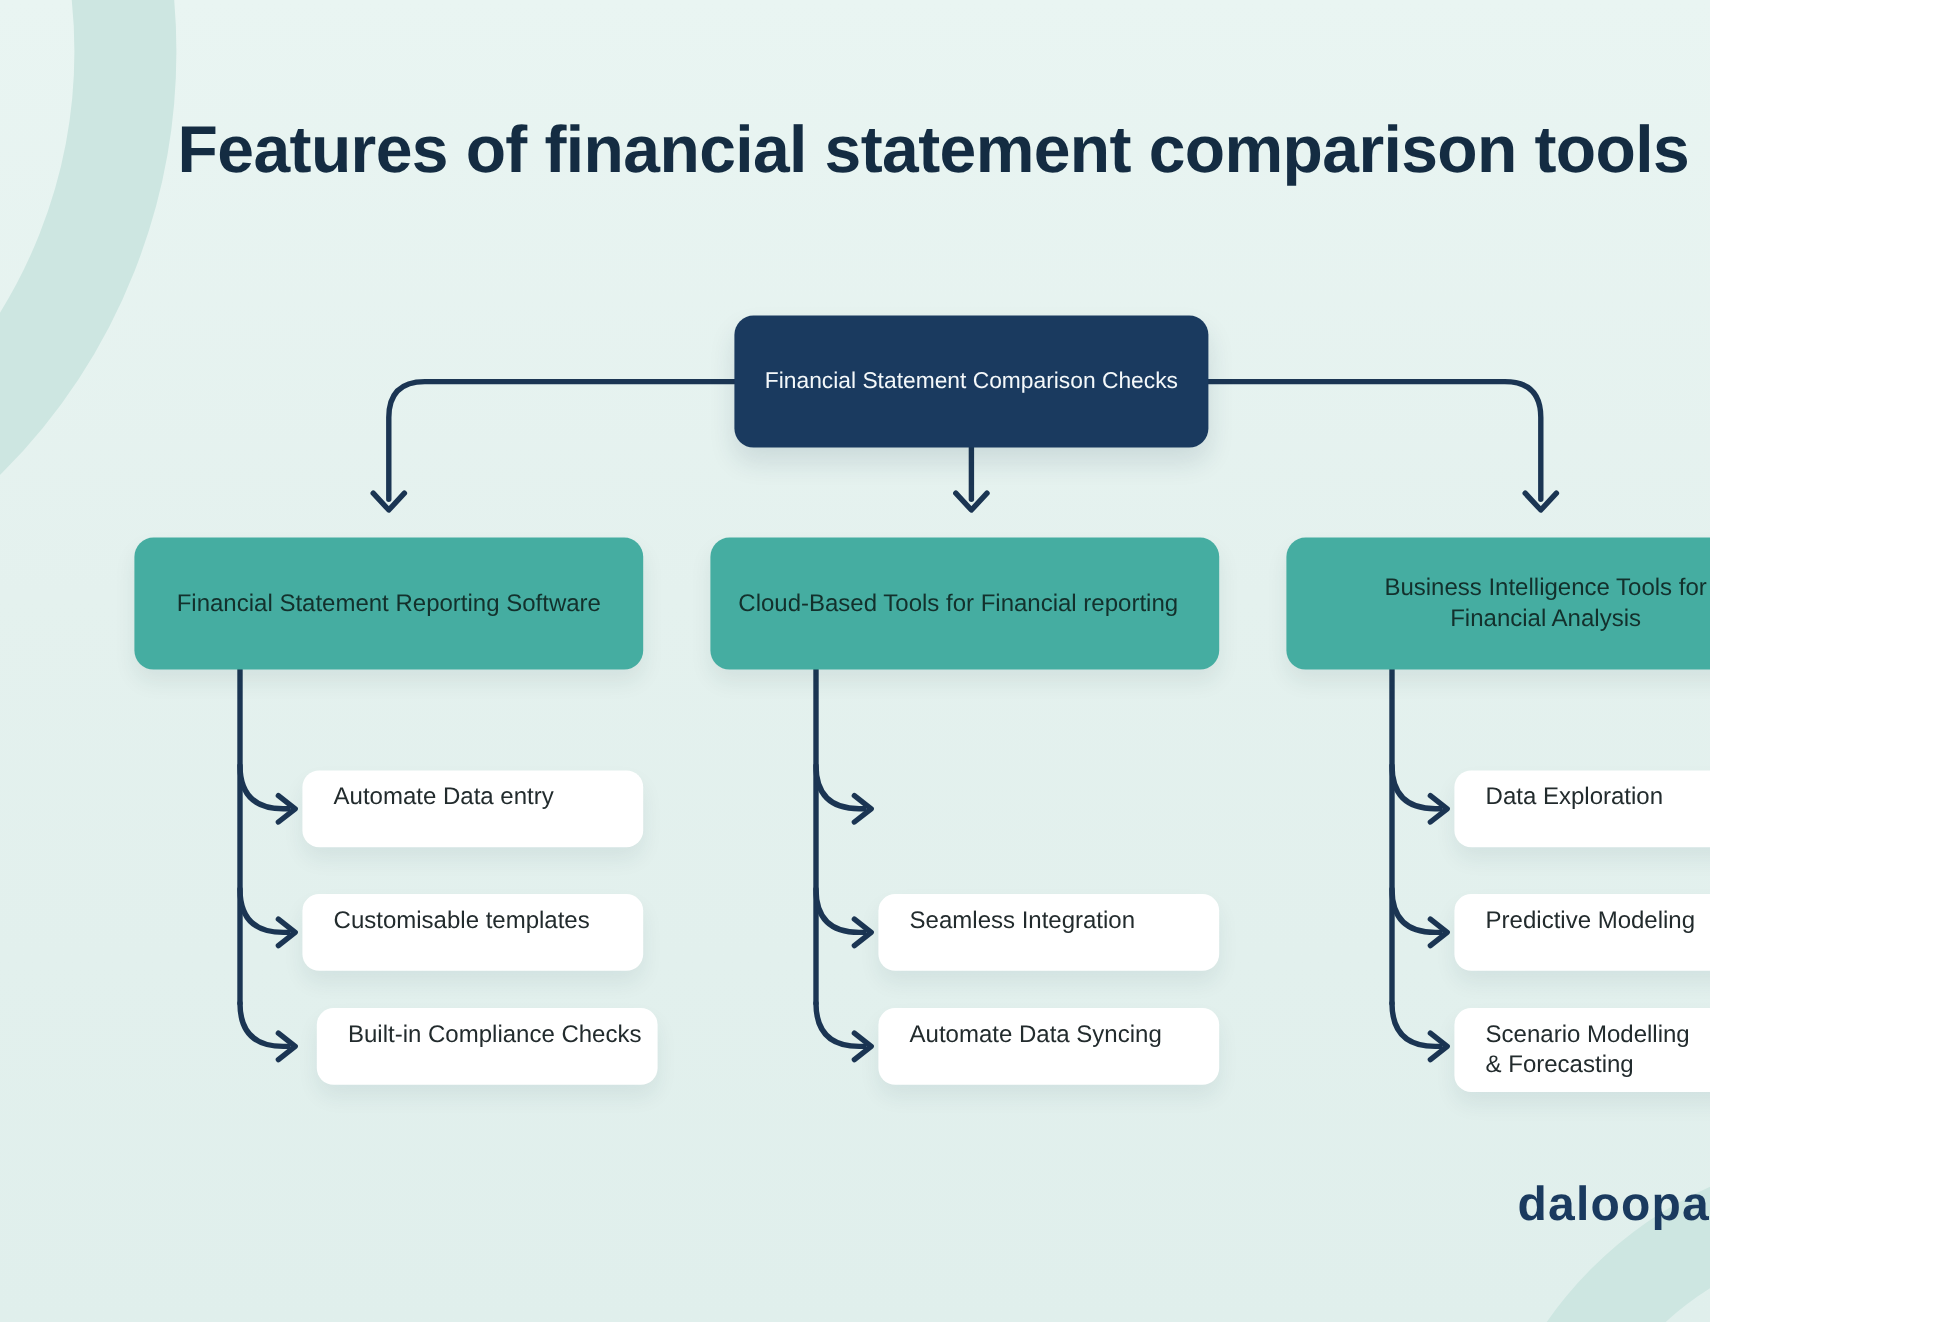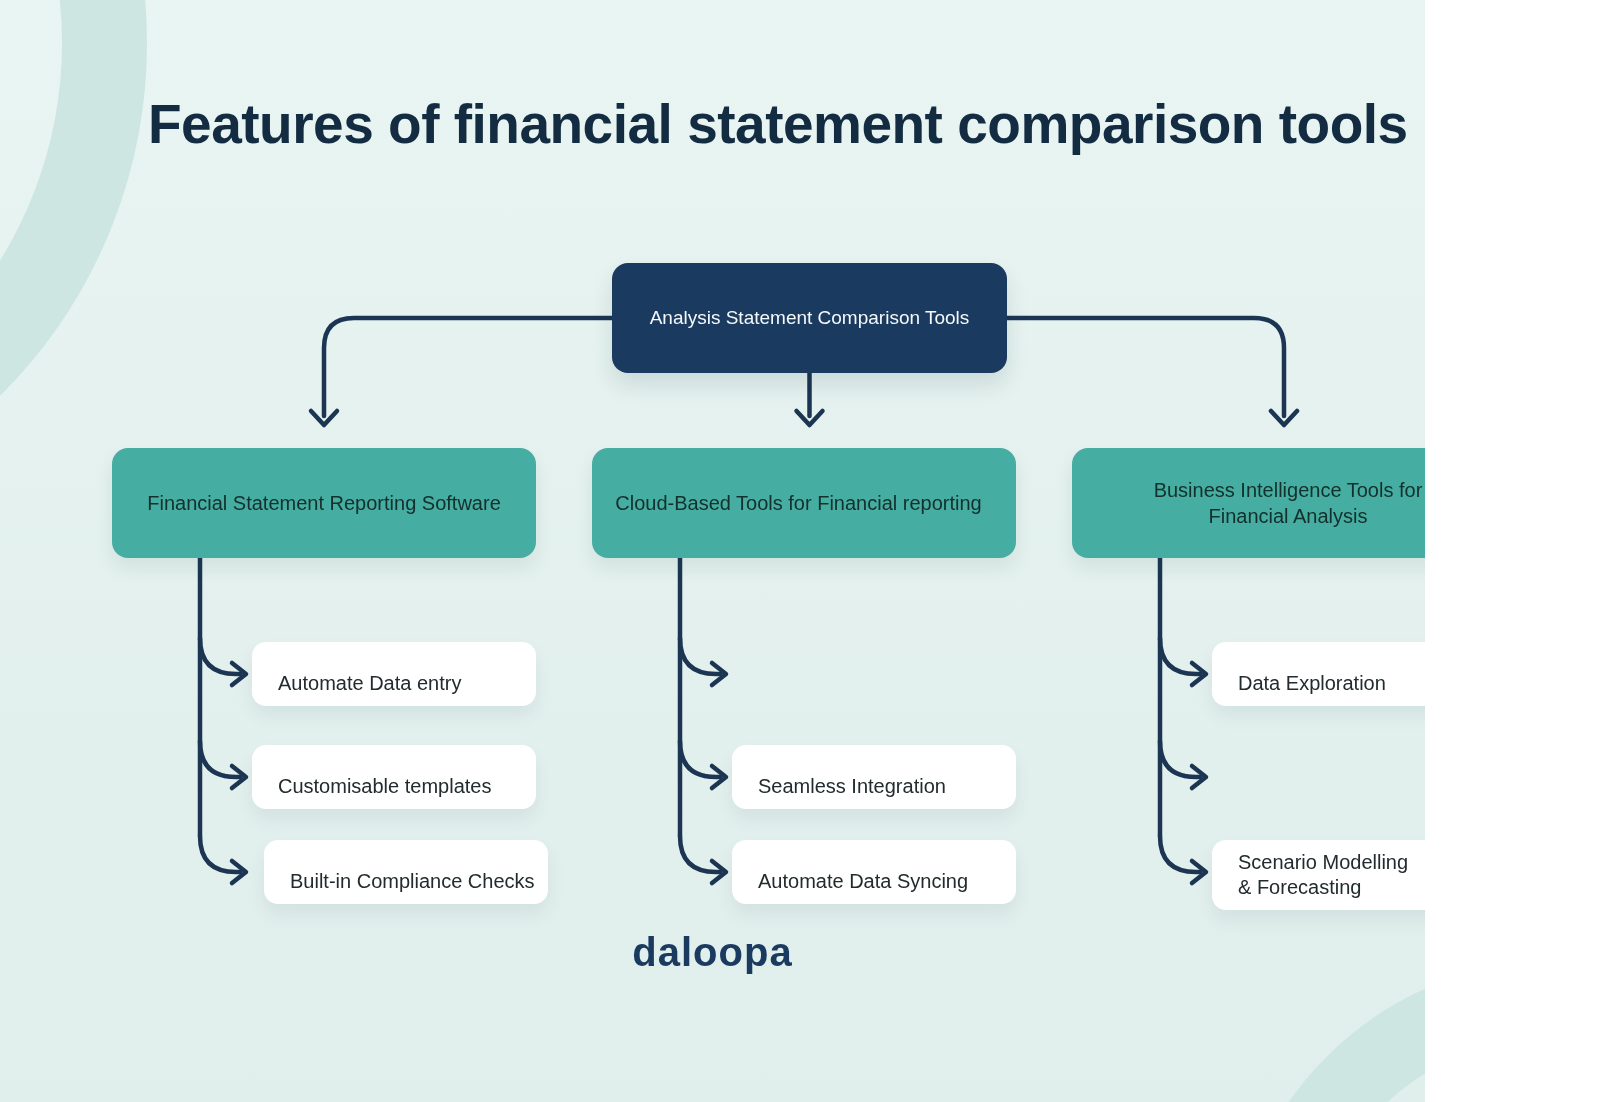--- a/index.html
+++ b/index.html
@@ -28,27 +28,27 @@
     border-radius:16px;color:#f4f8fa;font-size:19px;
     box-shadow:0 12px 22px rgba(20,50,70,.12);
   }
   .branch{
     top:448px;width:424px;height:110px;background:var(--teal);
     border-radius:16px;color:var(--teal-text);font-size:20px;line-height:1.3;
     box-shadow:0 10px 18px rgba(20,60,70,.08);padding:0 28px;white-space:pre-line;
   }
   .leaf{
     position:absolute;width:284px;min-height:64px;background:var(--white);
-    border-radius:14px;display:flex;align-items:flex-end;
+    border-radius:14px;display:flex;align-items:flex-start;
     color:var(--leaf-text);font-size:20px;line-height:1.25;
     padding:10px 12px 10px 26px;white-space:pre-line;
     box-shadow:0 10px 18px rgba(20,60,70,.07);
   }
   .logo{
-    position:absolute;left:0;right:0;top:930px;text-align:center;
+    position:absolute;left:0;right:0;top:982px;text-align:right;
     font-size:40px;font-weight:700;color:var(--navy);letter-spacing:1px;
   }
 </style>
 </head>
 <body>
 
 <div class="canvas">
 
   <div class="ring ring-tl"></div>
   <div class="ring ring-br"></div>
@@ -85,21 +85,21 @@
     <path d="M 1160 558 V 836"></path>
     <path d="M 1160 638 Q 1160 674 1196 674 H 1200"></path>
     <path d="M 1192 663 L 1206 674 L 1192 685"></path>
     <path d="M 1160 741 Q 1160 777 1196 777 H 1200"></path>
     <path d="M 1192 766 L 1206 777 L 1192 788"></path>
     <path d="M 1160 836 Q 1160 872 1196 872 H 1200"></path>
     <path d="M 1192 861 L 1206 872 L 1192 883"></path>
   </svg>
 
   <div class="node root">
-    <span>Analysis Statement Comparison Tools</span>
+    <span>Financial Statement Comparison Checks</span>
   </div>
 
   <div class="node branch" style="left:112px;">
     <span>Financial Statement Reporting Software</span>
   </div>
   <div class="node branch" style="left:592px;padding-left:17px;">
     <span>Cloud-Based Tools for Financial reporting</span>
   </div>
   <div class="node branch" style="left:1072px;padding-left:36px;">
     <span>Business Intelligence Tools for
@@ -119,20 +119,23 @@
   <div class="leaf" style="left:732px;top:745px;">
     <span>Seamless Integration</span>
   </div>
   <div class="leaf" style="left:732px;top:840px;">
     <span>Automate Data Syncing</span>
   </div>
 
   <div class="leaf" style="left:1212px;top:642px;">
     <span>Data Exploration</span>
   </div>
+  <div class="leaf" style="left:1212px;top:745px;">
+    <span>Predictive Modeling</span>
+  </div>
   <div class="leaf" style="left:1212px;top:840px;">
     <span>Scenario Modelling
 &amp; Forecasting</span>
   </div>
 
   <div class="logo">daloopa</div>
 
 </div>
 
 </body></html>

